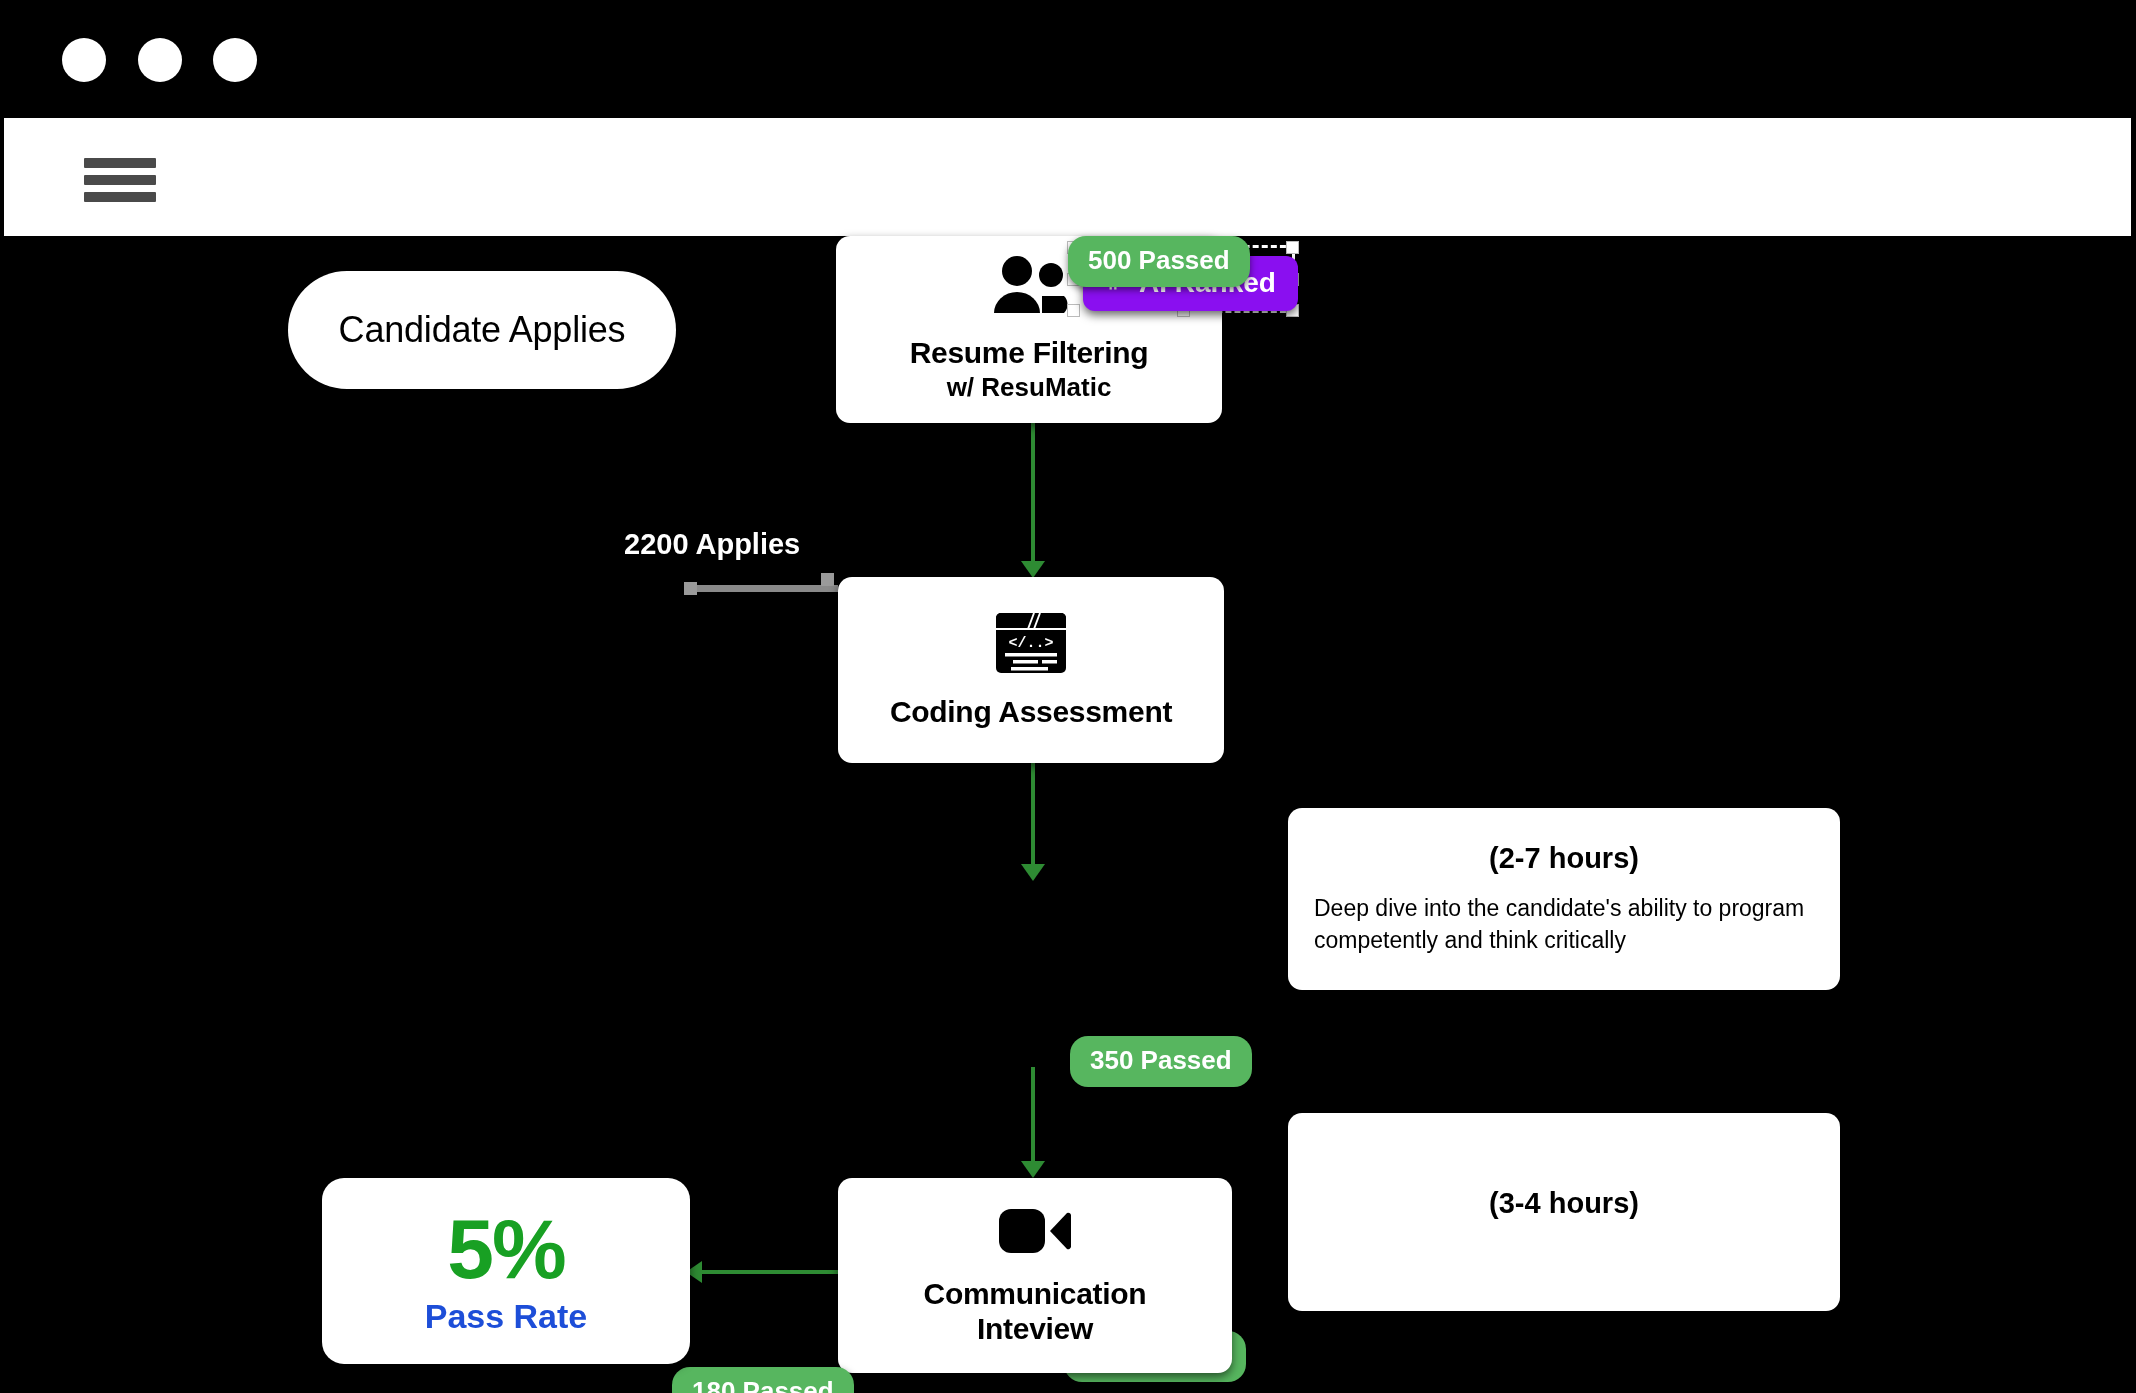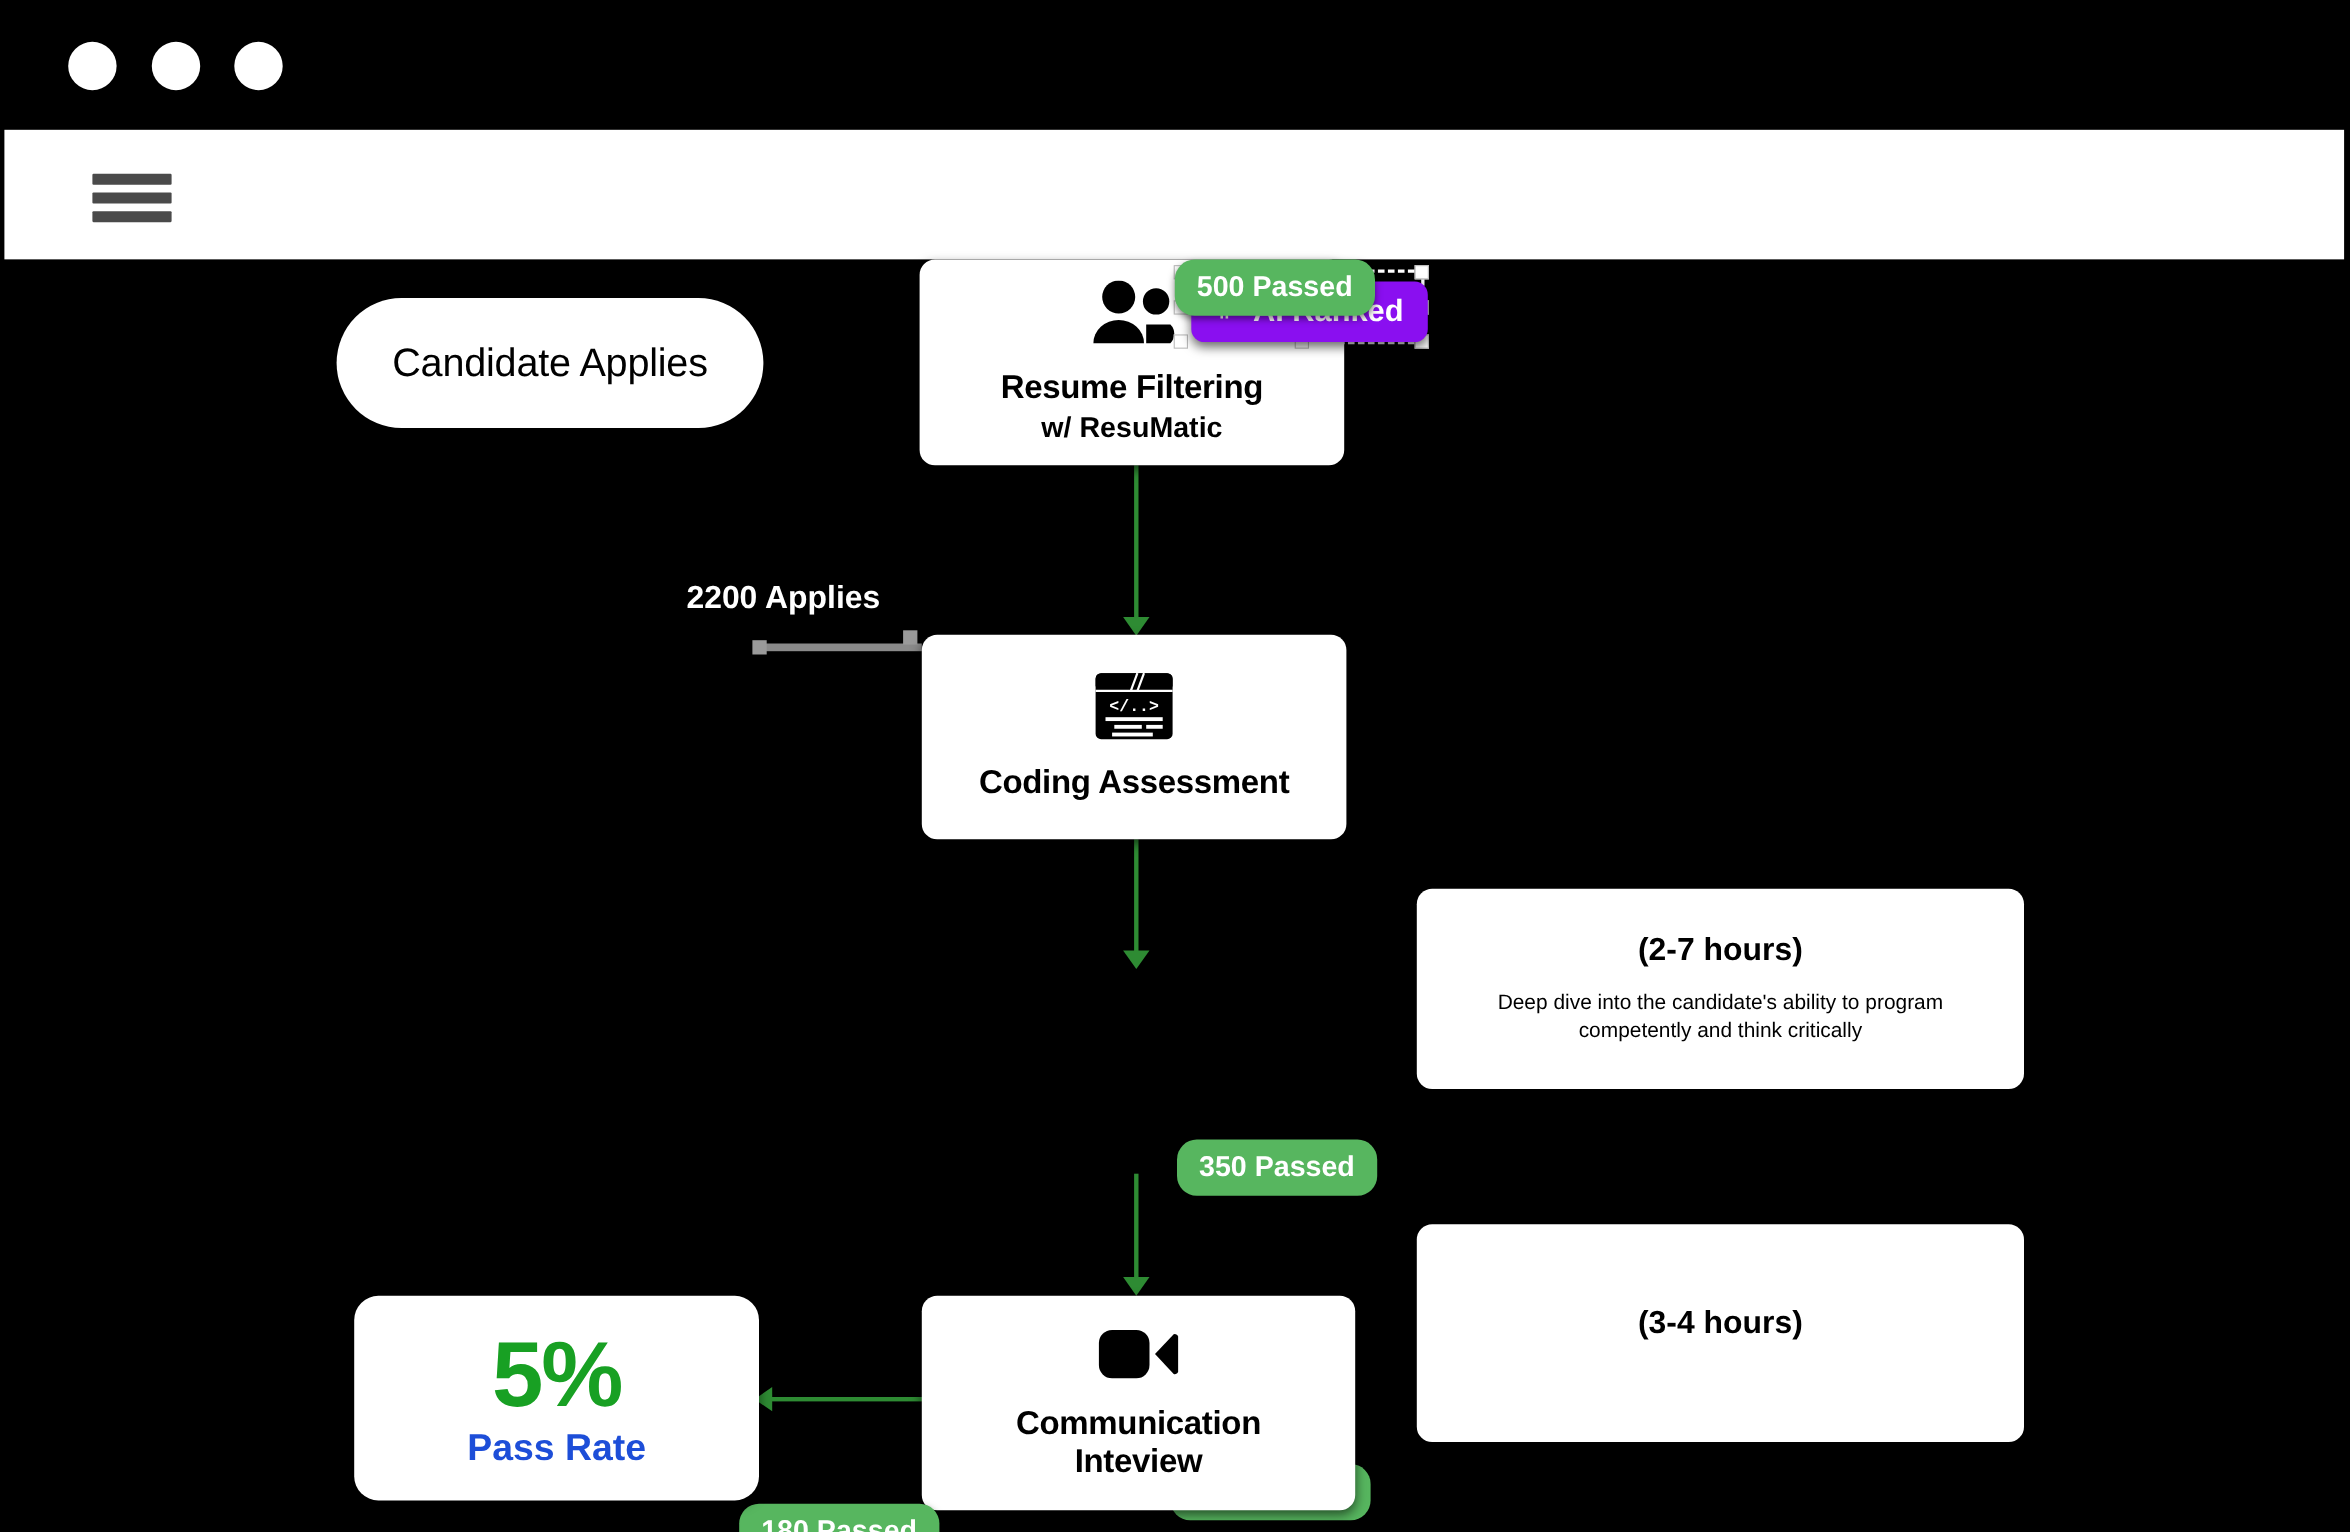--- a/index.html
+++ b/index.html
@@ -60,21 +60,21 @@
     text-align: center; letter-spacing: -0.3px;
   }
   .node-sub {
     font-weight: bold; font-size: 26px; line-height: 1.2;
     text-align: right; margin-top: 2px;
   }
   .node-icon { margin-bottom: 16px; display: block; }
 
   
   #node-candidate-applies {
-    left: 306px; top: 35px; width: 388px; height: 118px;
+    left: 288px; top: 35px; width: 388px; height: 118px;
     border-radius: 60px;
     align-items: center; justify-content: center;
   }
   #node-candidate-applies .pill-label {
     font-size: 36px; font-weight: 400; color: #000; letter-spacing: -0.2px;
   }
 
   
   #node-resume-filtering { left: 836px; top: 0px;   width: 386px; height: 187px; }
   #node-coding-assessment{ left: 838px; top: 341px; width: 386px; height: 186px; }
@@ -95,21 +95,21 @@
   }
 
   
   .info-card {
     position: absolute; background: #ffffff; border-radius: 14px;
     box-shadow: 0 4px 10px rgba(0,0,0,0.55);
     padding: 22px 26px; color: #000;
     display: flex; flex-direction: column; align-items: center; justify-content: center;
   }
   .info-title { font-size: 29px; font-weight: bold; margin-bottom: 18px; text-align: center; }
-  .info-body  { font-size: 19px; line-height: 1.35; text-align: center; }
+  .info-body  { font-size: 23px; line-height: 1.35; }
 
   #info-card-coding       { left: 1288px; top: 572px - 0px; width: 552px; height: 182px; }
   #info-card-project      { left: 1288px; top: 877px; width: 552px; height: 198px; }
 
   
   .pass-badge {
     position: absolute;
     background: #57b65f;
     color: #ffffff;
     font-size: 26px; font-weight: bold;

